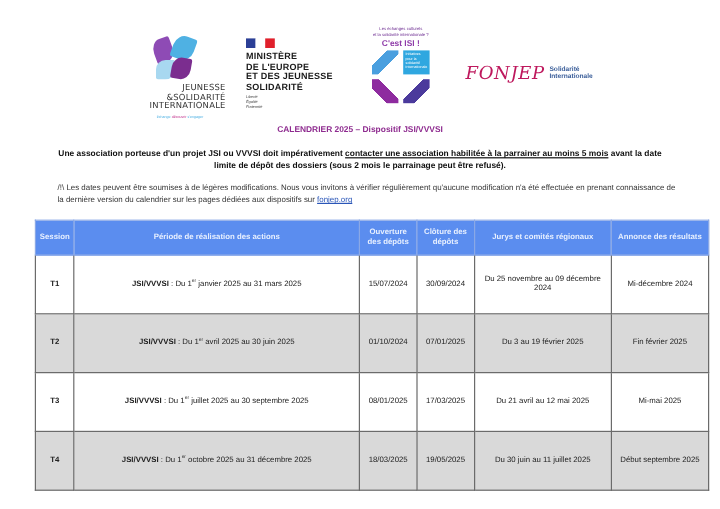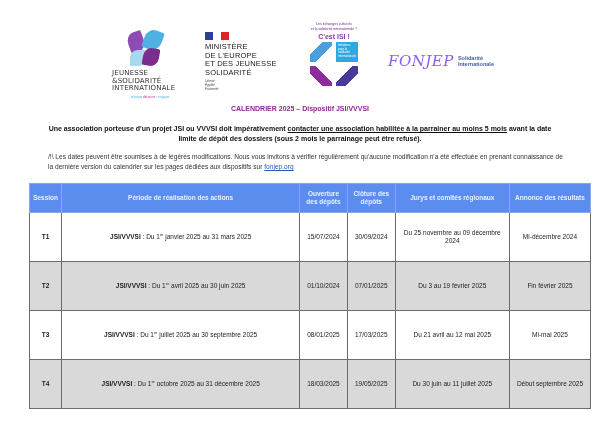--- a/index.html
+++ b/index.html
@@ -7,43 +7,43 @@
   body { font-family: "Liberation Sans", sans-serif; color: #1a1a1a; position: relative; }
 
   .logos { position: absolute; top: 20px; left: 0; width: 600px; height: 85px; }
   .logo-jsi { position: absolute; left: 112px; top: 10px; width: 76px; height: 78px; }
   .jsi-shapes { position: relative; width: 76px; height: 40px; }
   .jsi-shapes span { position: absolute; border-radius: 50% 10% 50% 10%; }
   .jsi-s1 { left: 16px; top: 2px; width: 16px; height: 20px; background: #8e4bb5; transform: rotate(-20deg); }
   .jsi-s2 { left: 32px; top: 0px; width: 18px; height: 20px; background: #4fb1e3; transform: rotate(20deg); }
   .jsi-s3 { left: 18px; top: 20px; width: 16px; height: 16px; background: #a8d8f0; }
   .jsi-s4 { left: 31px; top: 18px; width: 16px; height: 18px; background: #7b2d8f; transform: rotate(10deg); }
-  .jsi-text { font-family: "DejaVu Sans", sans-serif; font-size: 7px; line-height: 7.5px; text-align: left; color: #333; letter-spacing: 0.2px; }
+  .jsi-text { font-family: "DejaVu Sans", sans-serif; font-size: 7px; line-height: 7.5px; text-align: right; color: #333; letter-spacing: 0.2px; }
   .jsi-tag { font-size: 3px; color: #4fb1e3; text-align: center; margin-top: 2px; }
   .jsi-tag b { color: #c0308a; font-weight: normal; }
 
   .logo-meae { position: absolute; left: 205px; top: 12px; width: 85px; height: 70px; }
   .flag { display: flex; width: 24px; height: 8px; margin-bottom: 3px; }
   .flag i { flex: 1; }
   .flag .b { background: #2b3f96; } .flag .w { background: #fff; } .flag .r { background: #e0202b; }
-  .meae-name { font-size: 7.5px; font-weight: normal; line-height: 8.5px; color: #1a1a1a; letter-spacing: 0.2px; }
+  .meae-name { font-size: 7.5px; font-weight: bold; line-height: 8.5px; color: #1a1a1a; letter-spacing: 0.2px; }
   .meae-motto { font-size: 3.2px; font-style: italic; color: #444; line-height: 4px; margin-top: 2px; }
 
   .logo-cest { position: absolute; left: 300px; top: 2px; width: 68px; height: 84px; text-align: center; }
   .cest-q { font-size: 3.5px; color: #6b2a90; line-height: 4.5px; }
   .cest-isi { font-size: 7px; font-weight: bold; color: #8e3aa8; margin: 2px 0; }
   .arrows { display: grid; grid-template-columns: 22px 22px; grid-gap: 4px; justify-content: center; }
   .arr { width: 22px; height: 20px; position: relative; }
   .arr-blue { background: linear-gradient(135deg, transparent 30%, #4a9fdf 30%, #4a9fdf 60%, transparent 60%); }
   .arr-box { background: #2fa7e0; color: #fff; font-size: 3px; line-height: 3.6px; text-align: left; padding: 2px; }
   .arr-purple { background: linear-gradient(45deg, transparent 30%, #8e2b9f 30%, #8e2b9f 60%, transparent 60%); }
   .arr-indigo { background: linear-gradient(-45deg, transparent 30%, #4b3a9c 30%, #4b3a9c 60%, transparent 60%); }
 
   .logo-fonjep { position: absolute; left: 388px; top: 32px; display: flex; align-items: center; }
-  .fonjep-word { font-family: "DejaVu Serif", serif; font-style: italic; font-size: 15px; color: #8b5cf6; letter-spacing: 0.5px; }
+  .fonjep-word { font-family: "DejaVu Serif", serif; font-style: italic; font-size: 15px; color: #be185d; letter-spacing: 0.5px; }
   .fonjep-sub { font-size: 5.5px; color: #3c5f9a; line-height: 6px; margin-left: 4px; font-weight: bold; }
 
   .title { position: absolute; top: 105px; left: 0; width: 600px; text-align: center; font-size: 7px; font-weight: bold; color: #8e2b8f; }
   .intro { position: absolute; top: 124px; left: 40px; width: 520px; text-align: center; font-size: 7px; font-weight: bold; line-height: 10px; color: #111; }
   .intro u { text-decoration: underline; }
   .note { position: absolute; top: 152px; left: 48px; width: 520px; font-size: 6.6px; line-height: 10px; color: #333; }
   .note a { color: #2a56b8; text-decoration: underline; }
 
   table.cal { position: absolute; top: 183px; left: 29px; width: 562px; border-collapse: collapse; font-size: 6.5px; }
   table.cal th { background: #5b8def; color: #e8f0ff; font-weight: bold; height: 29px; border: 1px solid #8aa8e6; line-height: 8px; padding: 0 2px; text-align: center; }

